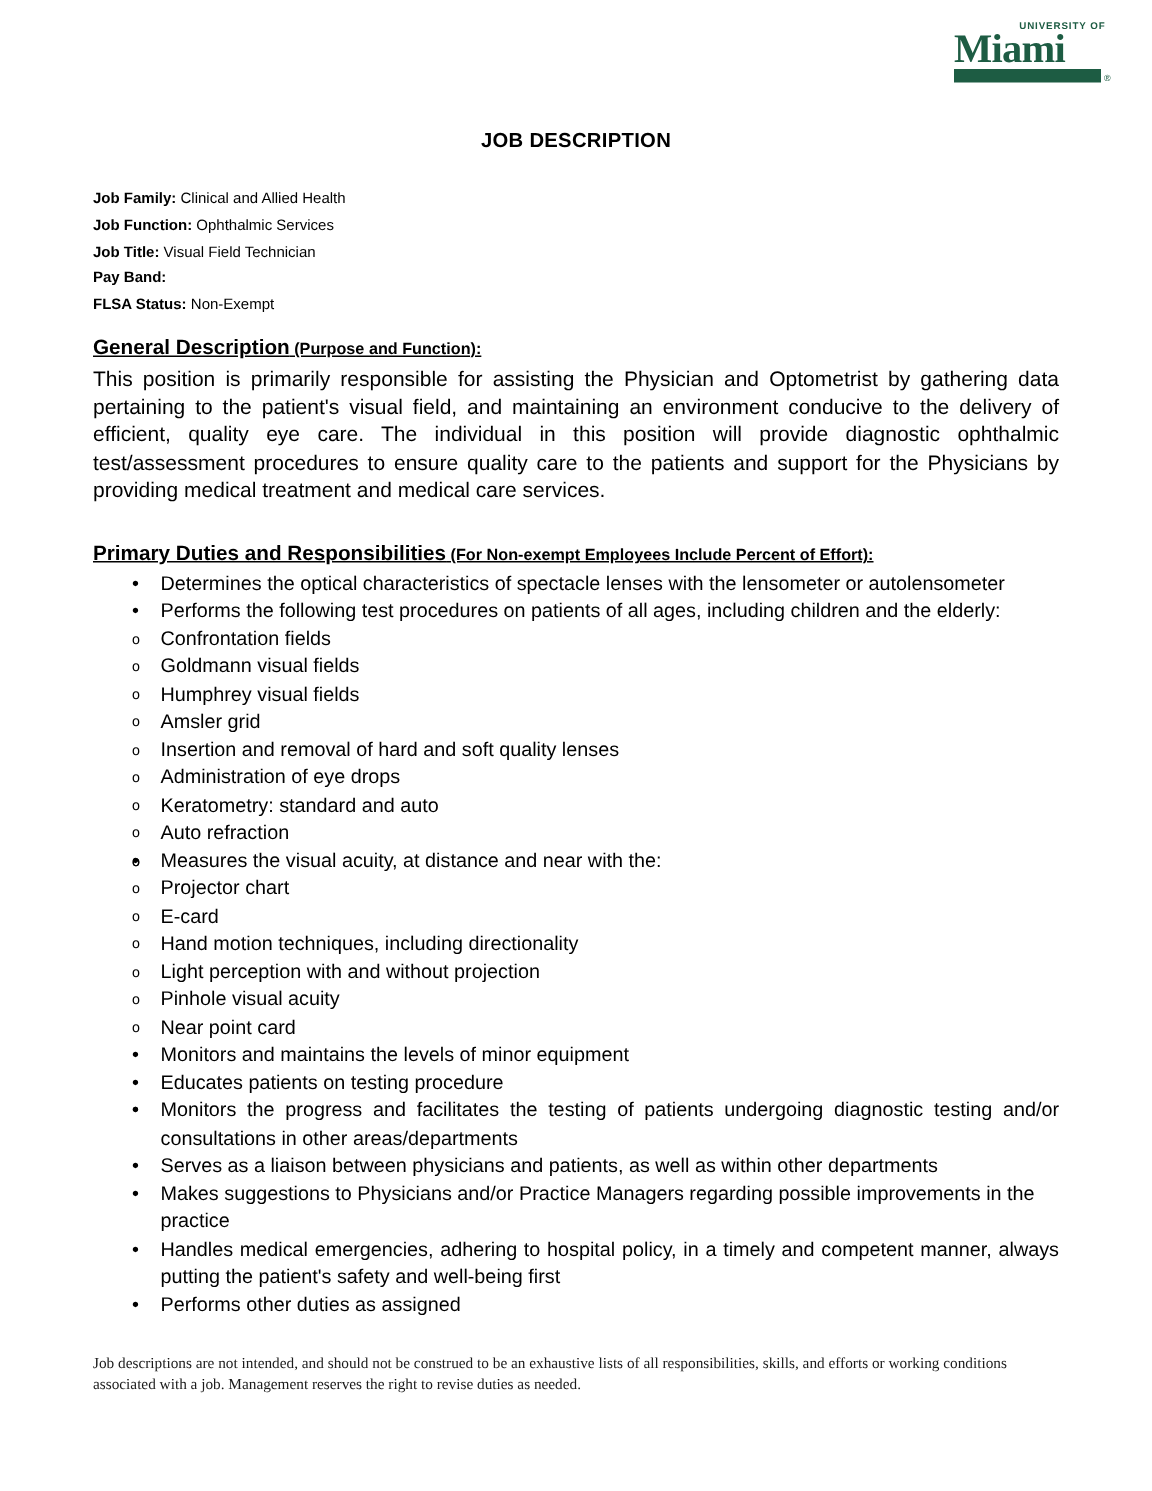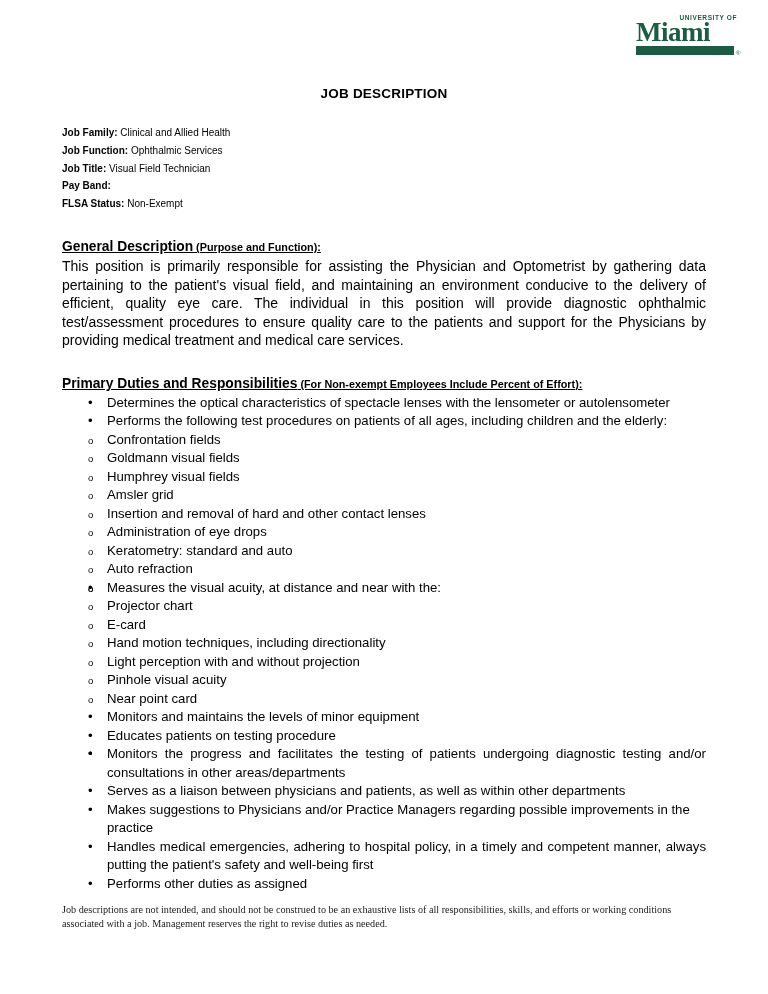--- a/index.html
+++ b/index.html
@@ -95,21 +95,21 @@
     display: block;
   }
   .section-head .big {
     font-size: 13.8px;
     text-decoration: underline;
   }
   .section-head .small {
     font-size: 10.8px;
     text-decoration: underline;
   }
-  .gen-desc-head { margin-top: 24px; }
+  .gen-desc-head { margin-top: 10px; }
   .primary-head  { margin-top: 24px; }
 
   
   .body-para {
     margin-top: 2px;
     font-size: 14px;
     line-height: 18.6px;
     text-align: justify;
   }
 
@@ -212,21 +212,21 @@
   </div>
 
   <ul class="main-list" id="duties-list">
       <li><span class="bullet">•</span><span>Determines the optical characteristics of spectacle lenses with the lensometer or autolensometer</span></li>
       <li><span class="bullet">•</span><span>Performs the following test procedures on patients of all ages, including children and the elderly:</span></li>
       <ul class="sub-list">
         <li><span class="subbullet">o</span><span>Confrontation fields</span></li>
         <li><span class="subbullet">o</span><span>Goldmann visual fields</span></li>
         <li><span class="subbullet">o</span><span>Humphrey visual fields</span></li>
         <li><span class="subbullet">o</span><span>Amsler grid</span></li>
-        <li><span class="subbullet">o</span><span>Insertion and removal of hard and other contact lenses</span></li>
+        <li><span class="subbullet">o</span><span>Insertion and removal of hard and soft quality lenses</span></li>
         <li><span class="subbullet">o</span><span>Administration of eye drops</span></li>
         <li><span class="subbullet">o</span><span>Keratometry: standard and auto</span></li>
         <li><span class="subbullet">o</span><span>Auto refraction</span></li>
         <li><span class="subbullet">o</span></li>
         <li><span class="subbullet">o</span></li>
       </ul>
       <li><span class="bullet">•</span><span>Measures the visual acuity, at distance and near with the:</span></li>
       <ul class="sub-list">
         <li><span class="subbullet">o</span><span>Projector chart</span></li>
         <li><span class="subbullet">o</span><span>E-card</span></li>

